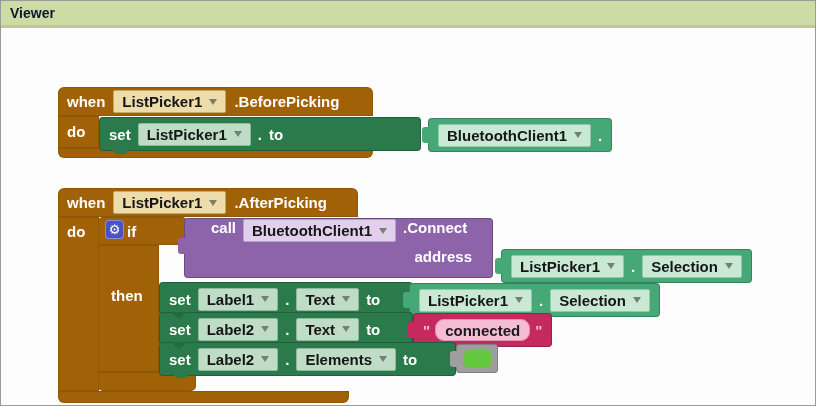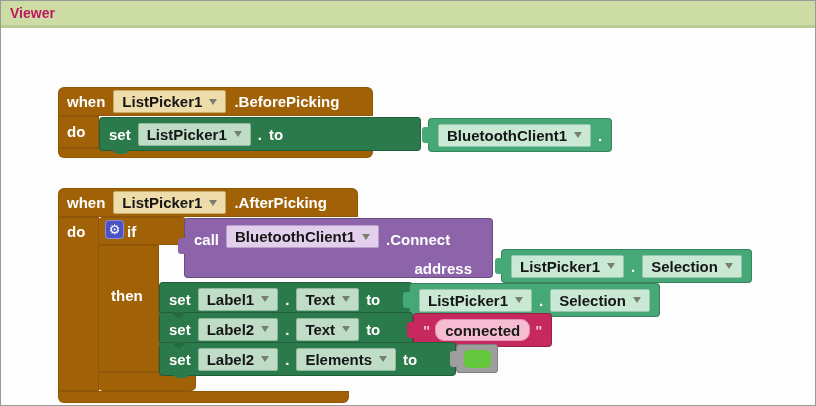--- a/index.html
+++ b/index.html
@@ -5,21 +5,21 @@
   html,body{margin:0;padding:0;background:#fff;}
   .frame{
     position:relative;width:814px;height:404px;border:1px solid #9a9a9a;
     font-family:"Liberation Sans", sans-serif;background:#fdfdfd;overflow:hidden;
   }
   .viewer-header{
     position:absolute;left:0;top:0;width:100%;height:27px;
     background:#cddca5;border-bottom:3px solid #bcca96;
     display:flex;align-items:center;padding-left:9px;box-sizing:border-box;
   }
-  .viewer-header span{font-size:14px;font-weight:bold;color:#be185d;}
+  .viewer-header span{font-size:14px;font-weight:bold;color:#0f172a;}
   .canvas{position:absolute;left:0;top:30px;width:814px;height:374px;background:#fdfdfd;}
 
   
   .gold{background:#a16207;box-shadow:inset 0 0 0 1px rgba(0,0,0,0.10);}
   .piece{position:absolute;box-sizing:border-box;}
   .blk{
     position:absolute;box-sizing:border-box;display:flex;align-items:center;
     gap:7px;padding:16px 9px;color:#fff;font-weight:bold;font-size:15px;
     border:1px solid rgba(0,0,0,0.22);border-radius:4px;white-space:nowrap;
   }
@@ -44,21 +44,21 @@
   .gear{
     position:absolute;width:19px;height:19px;background:#4a52c6;border-radius:4px;
     color:#fff;font-size:13px;line-height:19px;text-align:center;
     box-shadow:inset 0 0 0 1px rgba(255,255,255,0.35);
   }
   .purple-blk{
     position:absolute;box-sizing:border-box;background:#8d64a9;border:1px solid rgba(0,0,0,0.25);
     border-radius:4px;color:#fff;font-weight:bold;font-size:15px;
     display:flex;flex-direction:column;
   }
-  .purple-row{height:30px;display:flex;align-items:flex-end;gap:7px;padding:0 9px;}
+  .purple-row{height:30px;display:flex;align-items:flex-start;gap:7px;padding:0 26px;}
   .text-blk{background:#c5295d;}
   .str-field{background:#f5bcd2;border:1px solid #e292b4;border-radius:9px;height:20px;
     display:inline-flex;align-items:center;padding:0 9px;color:#1a1a1a;}
   .quote{color:#f5bcd2;font-size:15px;font-weight:bold;}
   .color-blk{position:absolute;box-sizing:border-box;background:#9e9e9e;border:1px solid #7e7e7e;
     border-radius:3px;display:flex;align-items:center;justify-content:center;}
   .swatch{width:27px;height:18px;background:#64c83e;border-radius:5px;}
   .dot{color:#fff;font-weight:bold;}
 </style>
 </head>

